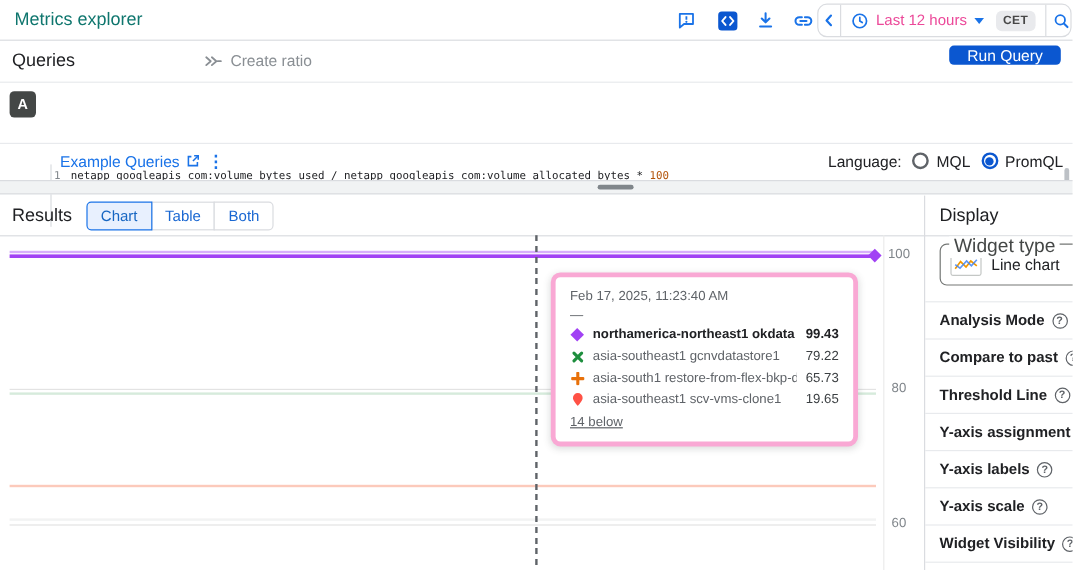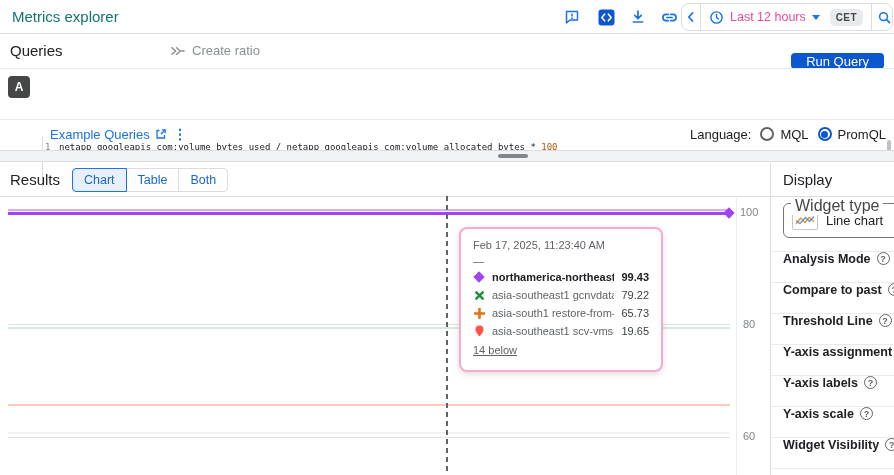--- a/index.html
+++ b/index.html
@@ -24,21 +24,21 @@
             padding:3px 6px;margin:0 8px 0 2px;letter-spacing:.4px;}
   .caret{width:0;height:0;border-left:4px solid transparent;border-right:4px solid transparent;border-top:5px solid #1a73e8;}
 
   
   #queries-title{position:absolute;left:10px;top:33px;line-height:35px;font-size:15px;}
   #add-query{position:absolute;left:68px;top:33px;height:35px;display:flex;align-items:center;gap:7px;
              color:#1a73e8;font-weight:500;}
   #plus-box{width:14px;height:14px;background:#1a73e8;border-radius:3px;display:flex;align-items:center;justify-content:center;}
   #create-ratio{position:absolute;left:170px;top:33px;height:35px;display:flex;align-items:center;gap:7px;
                 color:#8a8f94;font-weight:500;}
-  #run-query{position:absolute;right:10px;top:53px;height:16px;background:#0b57d0;color:#fff;border:none;
+  #run-query{position:absolute;right:10px;top:38px;height:16px;background:#0b57d0;color:#fff;border:none;
              border-radius:4px;font-size:13px;font-weight:500;padding:0 15px;font-family:"Liberation Sans",sans-serif;}
 
   
   #editor{position:absolute;left:0;right:0;top:68px;height:50px;border-top:1px solid #e8eaed;border-bottom:1px solid #e8eaed;background:#fff;}
   #editor-badge{position:absolute;left:8px;top:76px;width:22px;height:22px;background:#444746;color:#fff;
                 border-radius:4px;font-size:12px;font-weight:700;display:flex;align-items:center;justify-content:center;}
   #gutter-divider{position:absolute;left:42px;top:68px;width:1px;height:52px;background:#dadce0;}
   #line-number{position:absolute;left:45px;top:73px;font-family:"DejaVu Sans Mono",monospace;font-size:9px;color:#80868b;}
   #query-text{position:absolute;left:59px;top:73px;font-family:"DejaVu Sans Mono",monospace;font-size:9px;
               color:#202124;white-space:pre;}
@@ -82,21 +82,21 @@
   #line-green{position:absolute;left:8px;top:327px;width:722px;height:2px;background:rgba(30,142,62,.18);}
   #line-orange{position:absolute;left:8px;top:404px;width:722px;height:2px;background:rgba(244,81,30,.30);}
   #line-faint{position:absolute;left:8px;top:432px;width:722px;height:2px;background:rgba(95,99,104,.08);}
   #plot-right-edge{position:absolute;left:736px;top:196px;bottom:0;width:1px;background:#ececec;}
   .ytick{position:absolute;font-size:11px;color:#80868b;}
   #ytick-100{left:740px;top:206px;} #ytick-80{left:743px;top:318px;} #ytick-60{left:743px;top:430px;}
   #crosshair{position:absolute;left:446px;top:196px;bottom:0;width:2px;
              background:repeating-linear-gradient(180deg,#5f6368 0 5px,transparent 5px 9px);}
 
   
-  #tooltip{position:absolute;left:459px;top:227px;width:204px;height:145px;background:#fff;border:2px solid #f9a8d4;
+  #tooltip{position:absolute;left:459px;top:227px;width:256px;height:145px;background:#fff;border:4px solid #f9a8d4;
            border-radius:8px;box-shadow:0 2px 6px rgba(60,64,67,.18);box-sizing:border-box;padding:9px 12px;
            font-size:11px;z-index:5;}
   #tt-date{color:#5f6368;line-height:14px;}
   #tt-dash{color:#5f6368;margin-top:3px;line-height:13px;}
   .tt-row{display:flex;align-items:center;gap:7px;height:18px;}
   .tt-icon{width:12px;display:flex;justify-content:center;align-items:center;flex:none;}
   .tt-name{flex:1;color:#5f6368;white-space:nowrap;overflow:hidden;}
   .tt-val{color:#3c4043;text-align:right;}
   .tt-row.lead .tt-name,.tt-row.lead .tt-val{color:#202124;font-weight:700;}
   #tt-footer{margin-top:4px;color:#5f6368;text-decoration:underline;}
@@ -105,21 +105,21 @@
   
   #sidebar-divider{position:absolute;left:770px;top:163px;bottom:0;width:1px;background:#dadce0;}
   #display-title{position:absolute;left:783px;top:163px;line-height:33px;font-size:15px;text-align:right;}
   #widget-fieldset{position:absolute;left:783px;top:203px;width:122px;height:33px;border:1px solid #747775;
                    border-radius:6px;}
   #widget-legend{position:absolute;left:7px;top:-7px;background:#fff;padding:0 4px;font-size:16px;color:#444746;white-space:nowrap;}
   #widget-inner{display:flex;align-items:center;gap:8px;height:100%;padding-left:8px;}
   #widget-icon-box{width:24px;height:17px;border:1px solid #c4c7c5;border-radius:2px;display:flex;align-items:center;justify-content:center;flex:none;}
   #widget-value{font-size:13px;color:#202124;}
   #panel-rows{position:absolute;left:771px;top:251px;width:123px;border-top:1px solid #e8eaed;}
-  .prow{height:30px;border-bottom:1px solid #e8eaed;display:flex;gap:6px;padding-left:12px;
+  .prow{height:30px;border-bottom:1px solid #e8eaed;display:flex;align-items:center;gap:6px;padding-left:12px;
         font-size:12.5px;font-weight:600;color:#202124;white-space:nowrap;}
   .help{width:13px;height:13px;border:1.2px solid #5f6368;border-radius:50%;font-size:9px;color:#5f6368;
         display:inline-flex;align-items:center;justify-content:center;font-weight:700;flex:none;box-sizing:border-box;}
 </style>
 </head>
 <body>
 
 <div id="app">
 
   <div id="header">

